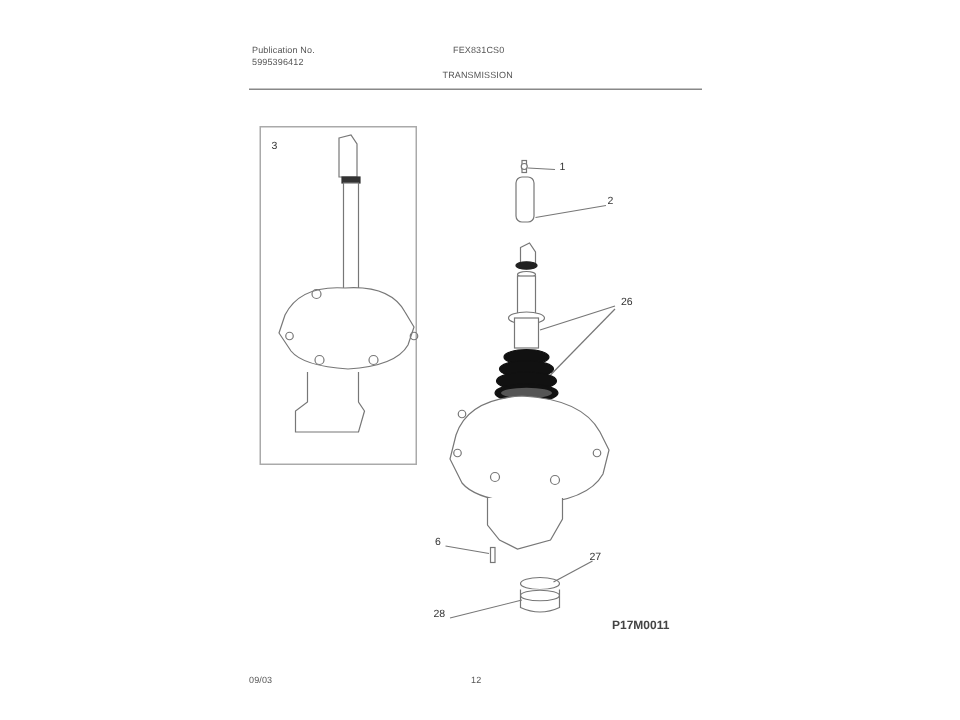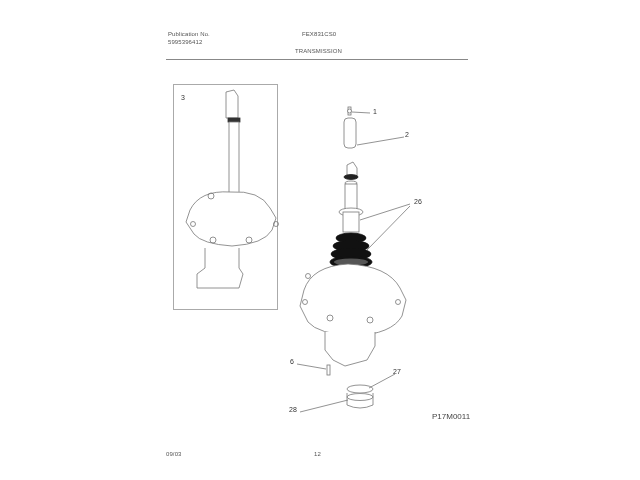--- a/index.html
+++ b/index.html
@@ -79,16 +79,16 @@
   </g>
 </svg>
 
 <div class="callout" style="left:373px; top:108px;">1</div>
 <div class="callout" style="left:405px; top:131px;">2</div>
 <div class="callout" style="left:414px; top:198px;">26</div>
 <div class="callout" style="left:290px; top:358px;">6</div>
 <div class="callout" style="left:393px; top:368px;">27</div>
 <div class="callout" style="left:289px; top:406px;">28</div>
 
-<div class="code" style="left:432px; top:412px;">P17M0011</div>
+<div class="code" style="left:408px; top:412px;font-weight:bold;">P17M0011</div>
 
 <div class="txt" style="left:166px; top:451px;">09/03</div>
 <div class="txt" style="left:314px; top:451px;">12</div>
 
 </body></html>

